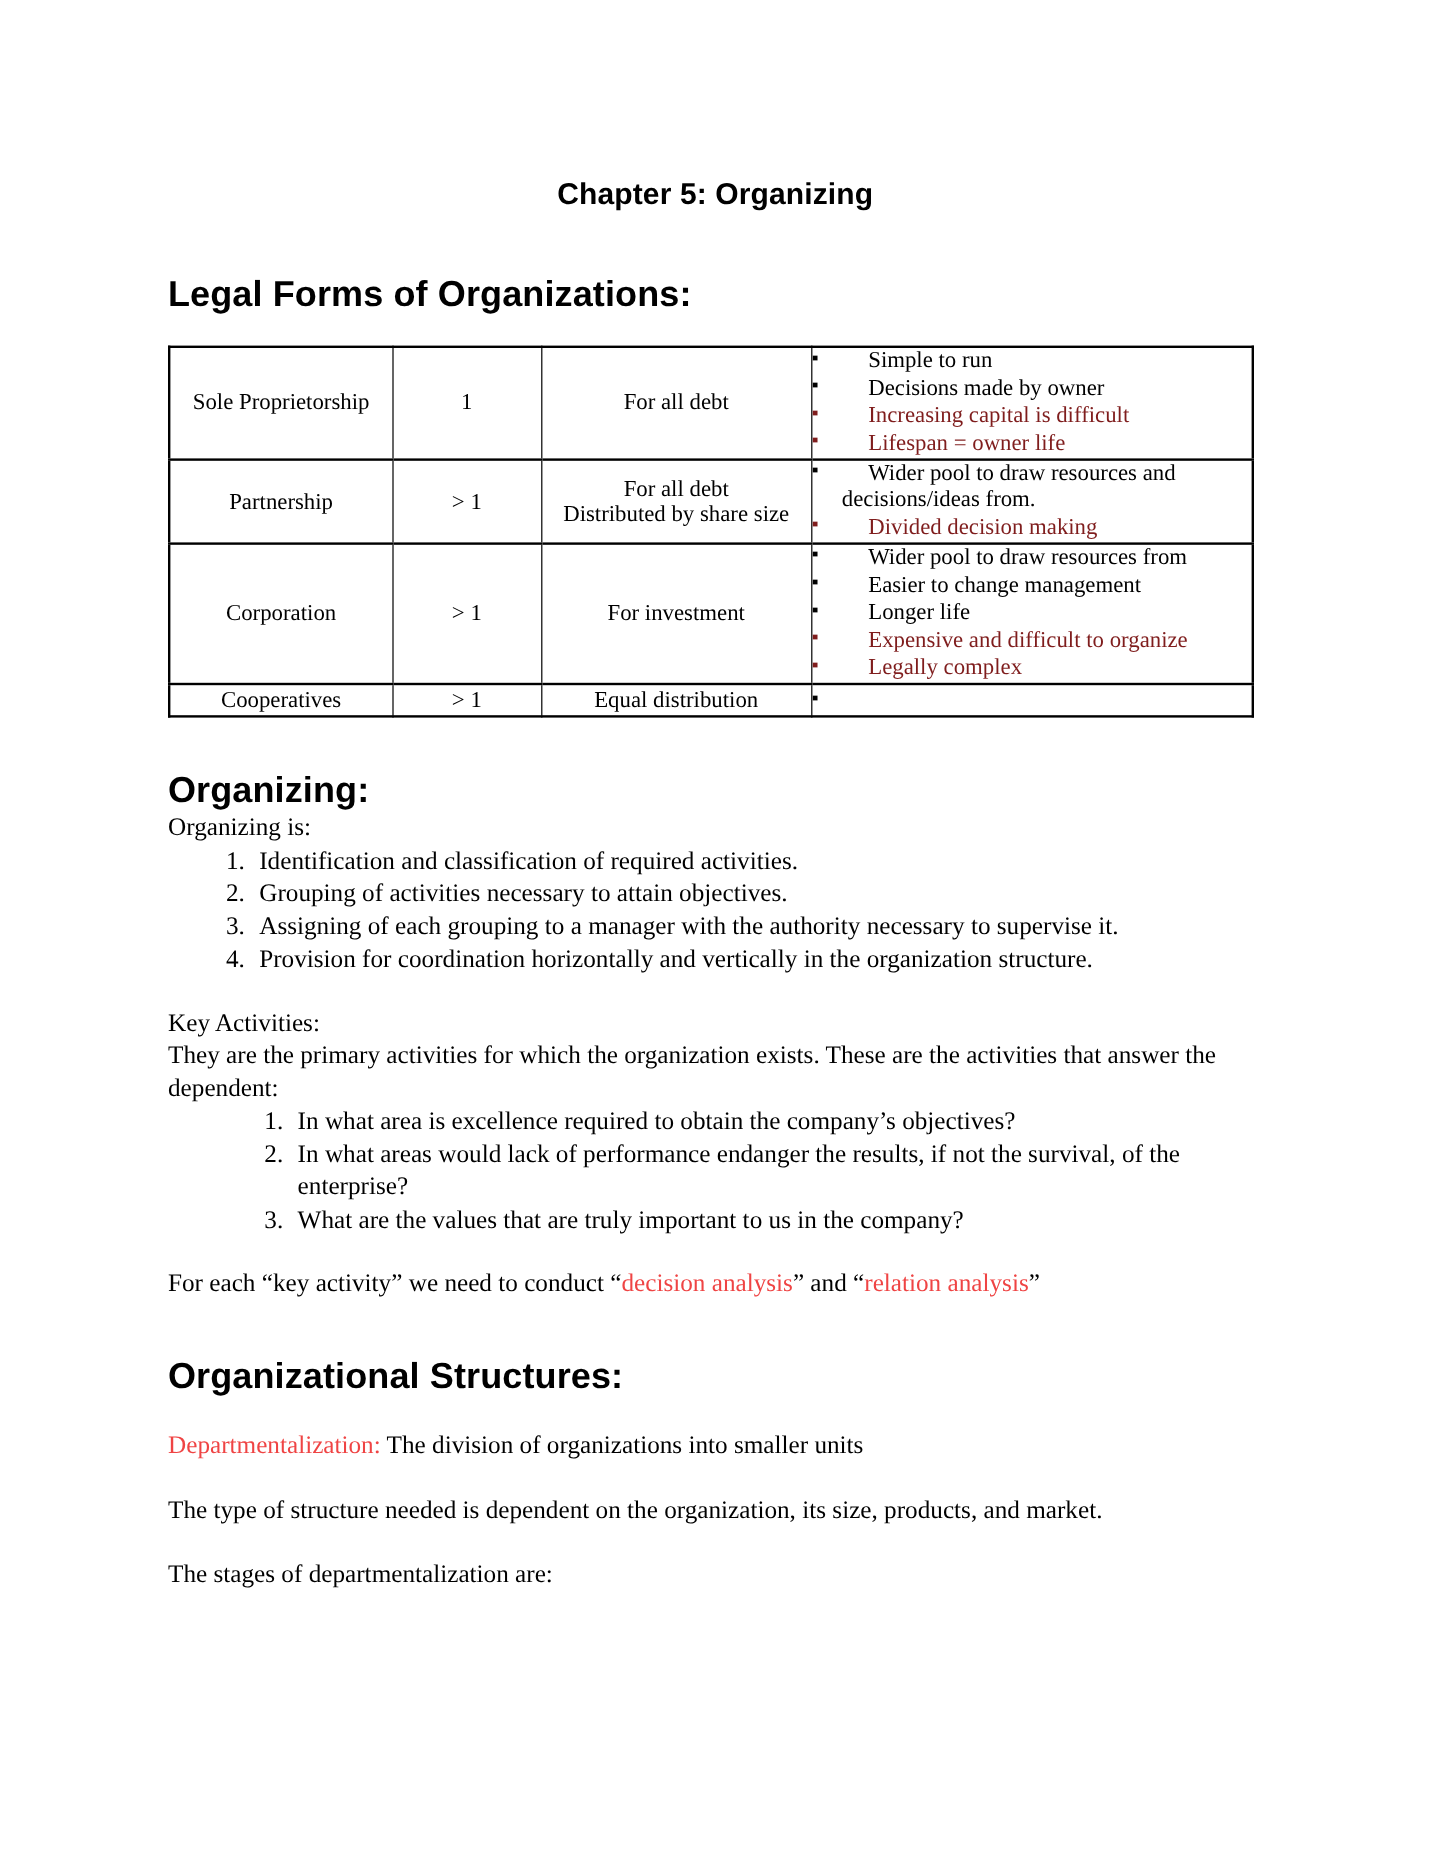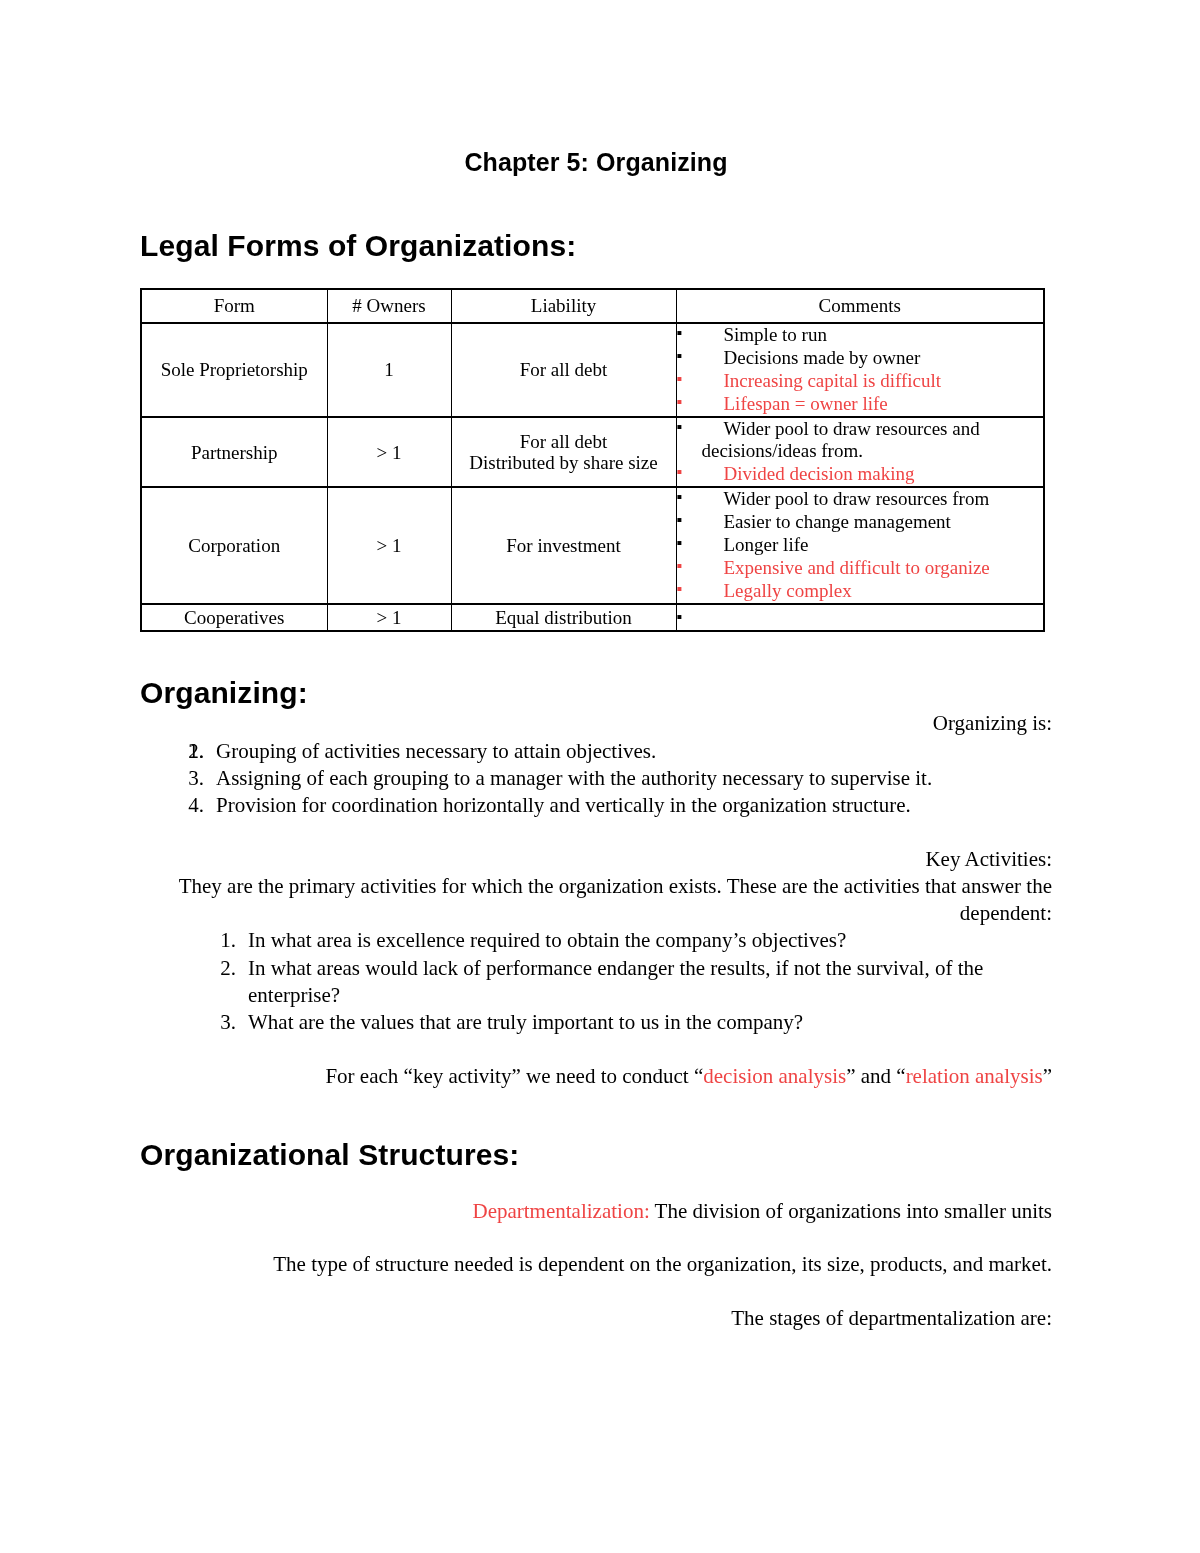--- a/index.html
+++ b/index.html
@@ -101,29 +101,28 @@
     text-indent: 22px;
   }
   .blist li::before {
     content: "\25AA";
     position: absolute;
     left: 0px;
     top: -1px;
     font-size: 16px;
     line-height: 1.28;
   }
-  .blist li.red, .blist li.red::before { color: #ef4444; }
+  .blist li.red, .blist li.red::before { color: #7f1d1d; }
   .blist li.blank { padding-left: 47px; min-height: 18px; }
 
   
   p.body {
     font-size: 21px;
     line-height: 1.30;
     margin: 0;
-    text-align: right;
   }
   .gap-md { height: 26px; }
 
   ol.numlist {
     font-size: 21px;
     line-height: 1.30;
     margin: 0;
     padding: 0;
     list-style: none;
   }
@@ -157,26 +156,20 @@
 
     <div class="tbl-wrap">
       <table class="forms">
         <colgroup>
           <col class="c-form">
             <col class="c-owners">
             <col class="c-liab">
             <col class="c-comm">
         </colgroup>
         <tbody>
-          <tr class="hdr">
-            <td>Form</td>
-            <td># Owners</td>
-            <td>Liability</td>
-            <td>Comments</td>
-          </tr>
 
           <tr>
             <td class="ctr">Sole Proprietorship</td>
             <td class="ctr">1</td>
             <td class="ctr">For all debt</td>
             <td class="comments">
               <ul class="blist">
                 <li>
                     <span class="txt">Simple to run</span>
                   </li>
@@ -248,21 +241,21 @@
           </tr>
         </tbody>
       </table>
     </div>
 
     <h2 class="h2 heading-organizing">Organizing:</h2>
 
     <p class="body">Organizing is:</p>
 
     <ol class="numlist indent-1">
-      <li><span class="num">1.</span></li>
+      <li><span class="num">1.</span><span>Identification and classification of required activities.</span></li>
       <li><span class="num">2.</span><span>Grouping of activities necessary to attain objectives.</span></li>
       <li><span class="num">3.</span><span>Assigning of each grouping to a manager with the authority necessary to supervise it.</span></li>
       <li><span class="num">4.</span><span>Provision for coordination horizontally and vertically in the organization structure.</span></li>
     </ol>
 
     <div class="gap-md"></div>
 
     <p class="body">Key Activities:</p>
     <p class="body">They are the primary activities for which the organization exists. These are the activities that answer the dependent:</p>
 

